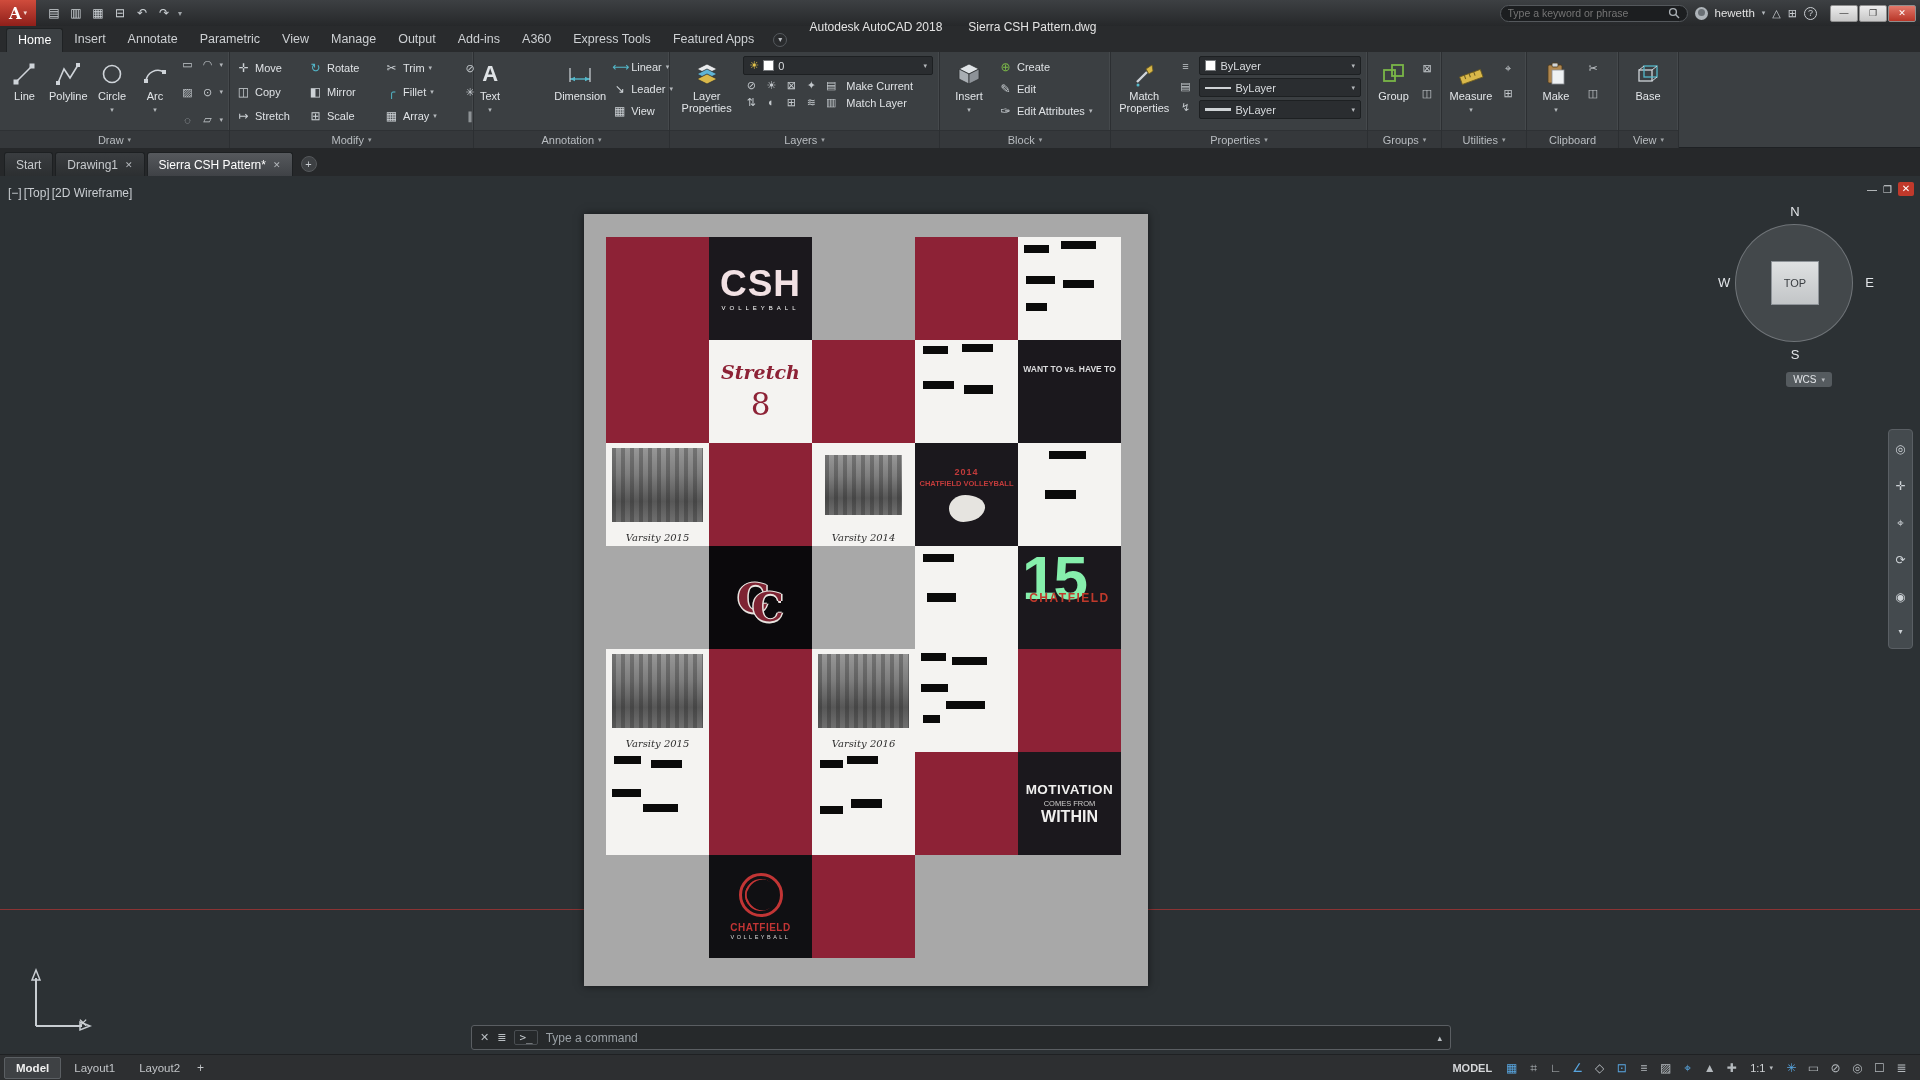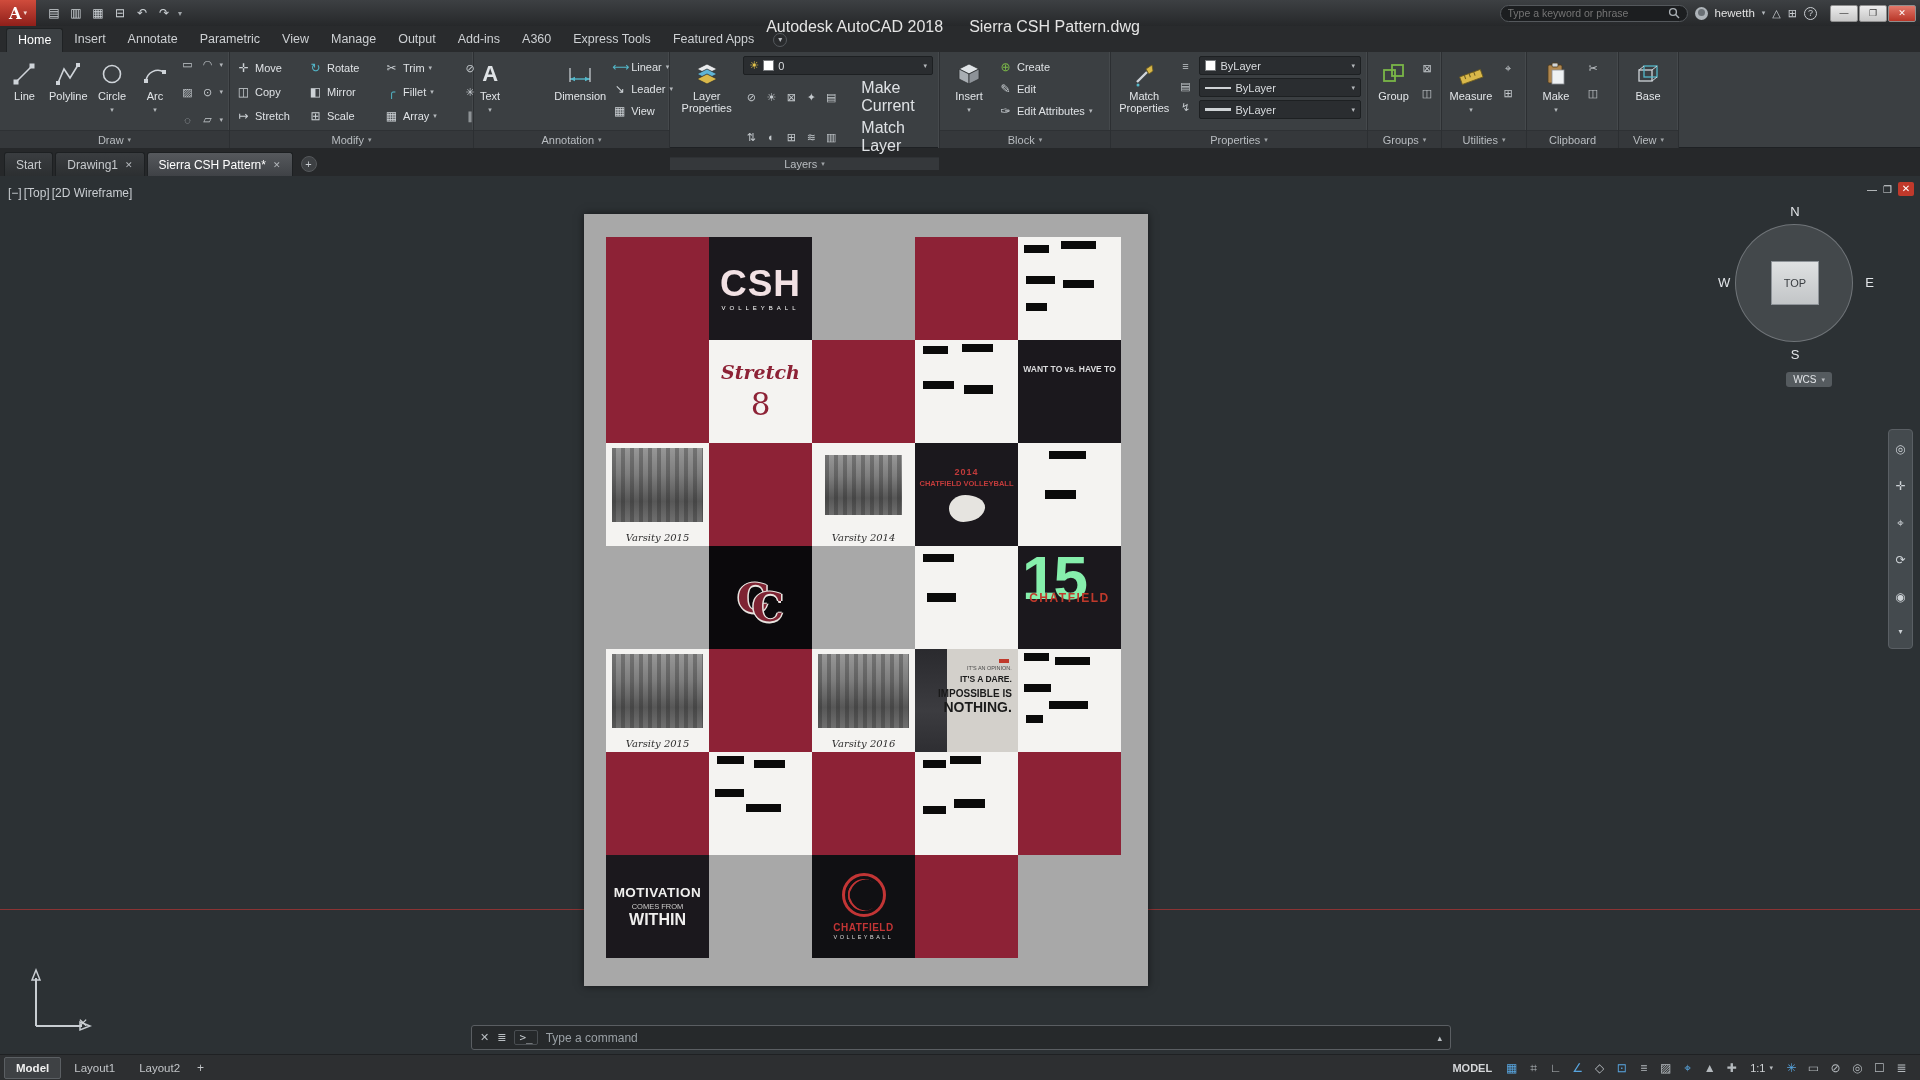--- a/index.html
+++ b/index.html
@@ -11,21 +11,21 @@
   .titlebar { position:absolute; top:0; left:0; right:0; height:26px;
     background:linear-gradient(#3d4043,#26282a); display:flex; align-items:center;
     color:#dcdcdc; z-index:50; }
   .applogo { width:36px; height:26px; background:linear-gradient(#d04c3c,#8f1f1a);
     display:flex; align-items:center; justify-content:center; gap:2px; cursor:pointer; }
   .applogo .abig { color:#fff; font-family:"DejaVu Serif",serif; font-weight:bold; font-size:16px; }
   .applogo .larr { color:#f2d9d4; font-size:7px; }
   .qat { display:flex; align-items:center; gap:2px; margin-left:8px; }
   .qicon { width:20px; text-align:center; font-size:12px; color:#cfd4d8; cursor:pointer; }
   .qarr { font-size:8px; color:#9ea3a7; margin-left:2px; }
-  .tcenter { position:absolute; left:0; right:14px; text-align:center; font-size:16px;
+  .tcenter { position:absolute; left:0; right:14px; text-align:center; font-size:12px;
     color:#e4e4e4; pointer-events:none;margin-top:28px; }
   .tcenter .tsep { display:inline-block; width:26px; }
   .tright { margin-left:auto; display:flex; align-items:center; gap:7px; padding-right:4px; z-index:2; }
   .searchbox { display:flex; align-items:center; width:188px; height:17px; background:#1c1e20;
     border:1px solid #54585c; border-radius:9px; padding:0 7px; gap:5px; }
   .searchbox input { flex:1; background:transparent; border:none; outline:none;
     font-size:10.5px; color:#9aa0a5; font-family:"Liberation Sans",sans-serif; }
   .sicon svg { display:block; }
   .ticon { font-size:11px; color:#c9cdd1; cursor:pointer; }
   .avatar { width:13px; height:13px; border-radius:50%; background:#aeb4b9; position:relative; }
@@ -76,21 +76,21 @@
   .dmrow { display:flex; align-items:center; gap:4px; }
   .mini { font-size:11px; color:#c3c8cc; width:16px; text-align:center; cursor:pointer; }
   .combo { display:flex; align-items:center; gap:4px; background:#2a2d30; border:1px solid #1d2022;
     height:19px; padding:0 5px; font-size:11px; color:#dadde0; border-radius:2px; cursor:pointer; }
   .carr { margin-left:auto; font-size:7px; color:#b6babd; }
   .lsw { width:11px; height:11px; background:#ffffff; border:1px solid #76797c; }
   .lline { width:26px; height:2px; background:#cfd3d6; }
   .lline.thick { height:3px; }
   .layercol { display:flex; flex-direction:column; gap:4px; width:198px; }
   .lrow { display:flex; align-items:center; gap:4px; }
-  .ltext { font-size:16px; color:#dfe2e5; margin-left:18px; cursor:pointer; }
+  .ltext { font-size:11px; color:#dfe2e5; margin-left:3px; cursor:pointer; }
   .lsun { color:#e3c34b; font-size:11px; }
   .propcombos { display:flex; flex-direction:column; gap:3px; width:166px; }
   .textA { font-size:22px; font-weight:bold; color:#dfe3e6; line-height:24px; }
 
   
   .filetabs { position:absolute; top:148px; left:0; right:0; height:28px; background:#26282a;
     display:flex; align-items:flex-end; padding-left:4px; gap:2px; z-index:47; }
   .ftab { display:flex; align-items:center; gap:7px; height:24px; padding:0 11px;
     background:linear-gradient(#3a3d40,#2c2f31); border:1px solid #1d2022; border-bottom:none;
     border-radius:3px 3px 0 0; font-size:12px; color:#c7cacd; cursor:pointer; }
@@ -770,29 +770,20 @@
           </div>
           <div class="qcell photo">
             <div class="pimg"></div>
             <div class="pcap">Varsity 2015</div>
           </div>
           <div class="qcell maroon"></div>
           <div class="qcell photo">
             <div class="pimg"></div>
             <div class="pcap">Varsity 2016</div>
           </div>
-          <div class="qcell dare">
-            <div class="strip"></div>
-            <div class="daretext">
-              <div class="ln ln0">IT'S AN OPINION.</div>
-              <div class="ln ln1">IT'S A DARE.</div>
-              <div class="ln ln2">IMPOSSIBLE IS</div>
-              <div class="ln ln3">NOTHING.</div>
-            </div>
-          </div>
           <div class="qcell redacted">
             <div class="mark" style="left: 6%; top: 4%; width: 24%;"></div>
             <div class="mark" style="left: 36%; top: 8%; width: 34%;"></div>
             <div class="mark" style="left: 6%; top: 34%; width: 26%;"></div>
             <div class="mark" style="left: 30%; top: 50%; width: 38%;"></div>
             <div class="mark" style="left: 8%; top: 64%; width: 16%;"></div>
           </div>
           <div class="qcell maroon"></div>
           <div class="qcell redacted">
             <div class="mark" style="left: 8%; top: 4%; width: 26%;"></div>

